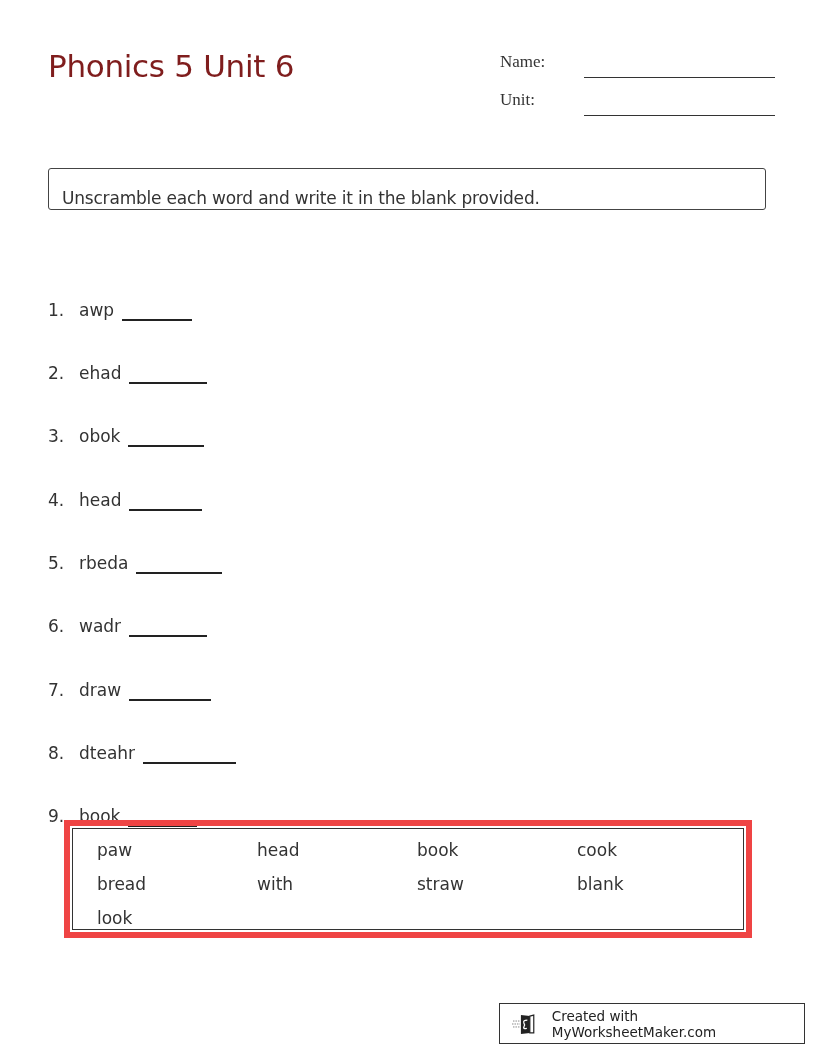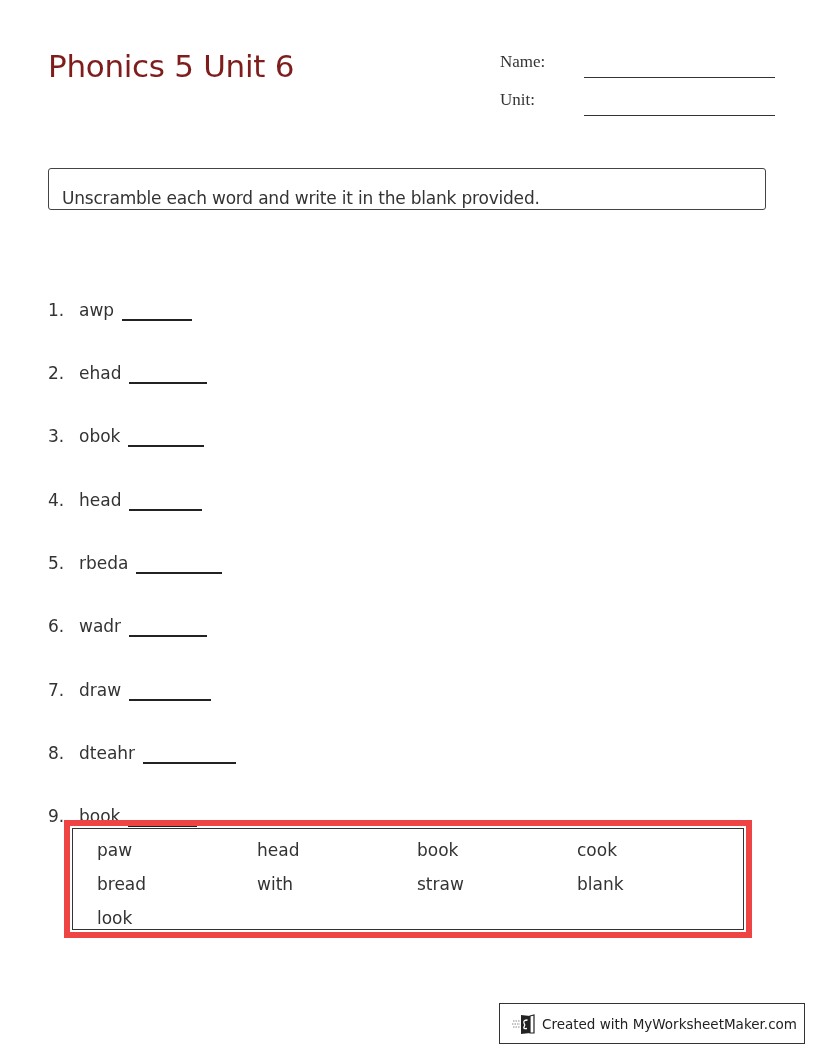--- a/index.html
+++ b/index.html
@@ -45,21 +45,21 @@
       position: relative;
     }
     .bank-word {
       position: absolute; font-size: 17px; color: #333;
     }
 
     .footer {
       position: absolute; left: 499px; top: 1003px; width: 306px; height: 41px;
       border: 1px solid #333; box-sizing: border-box;
       display: flex; align-items: center; padding-left: 12px;
-      font-size: 13.5px; color: #222;
+      font-size: 13.5px; color: #222; gap: 10px;
     }
     .footer .logo { width: 24px; height: 22px; margin-right: 6px; }
   </style>
 </head>
 <body>
 
 <div class="title">Phonics 5 Unit 6</div>
 
 <div class="field name-field">
   <span class="label">Name:</span>

